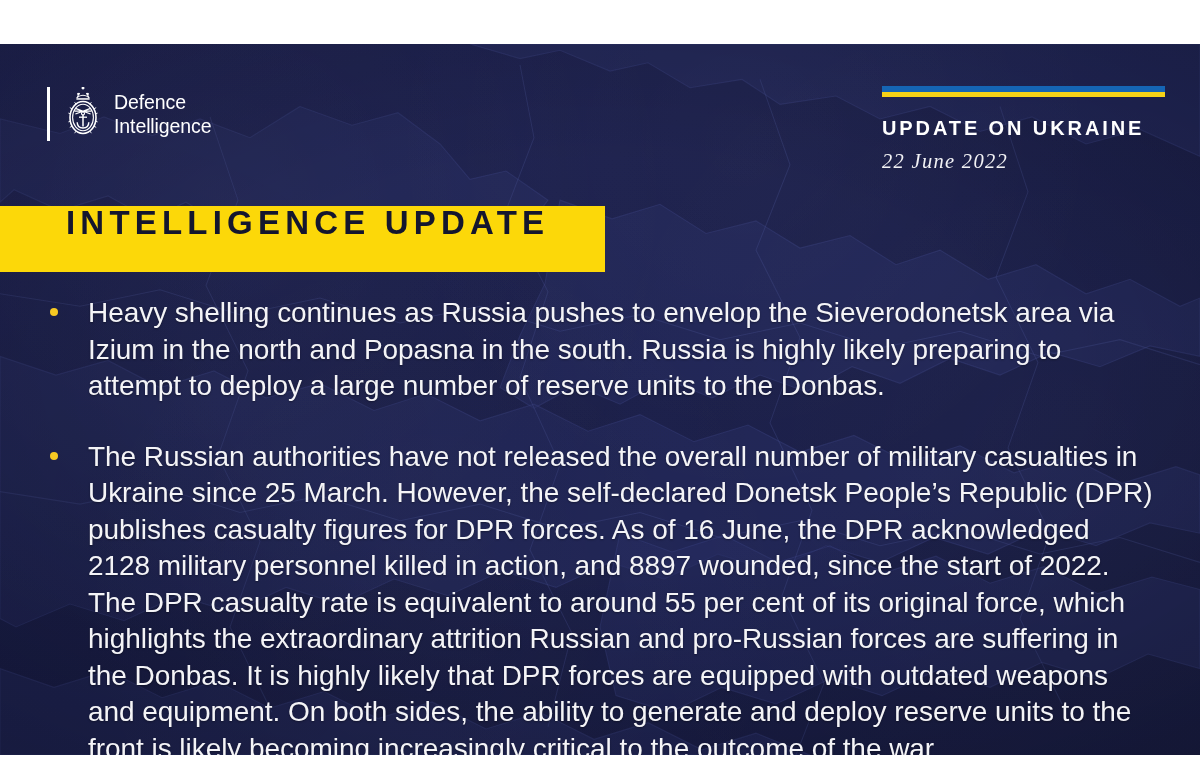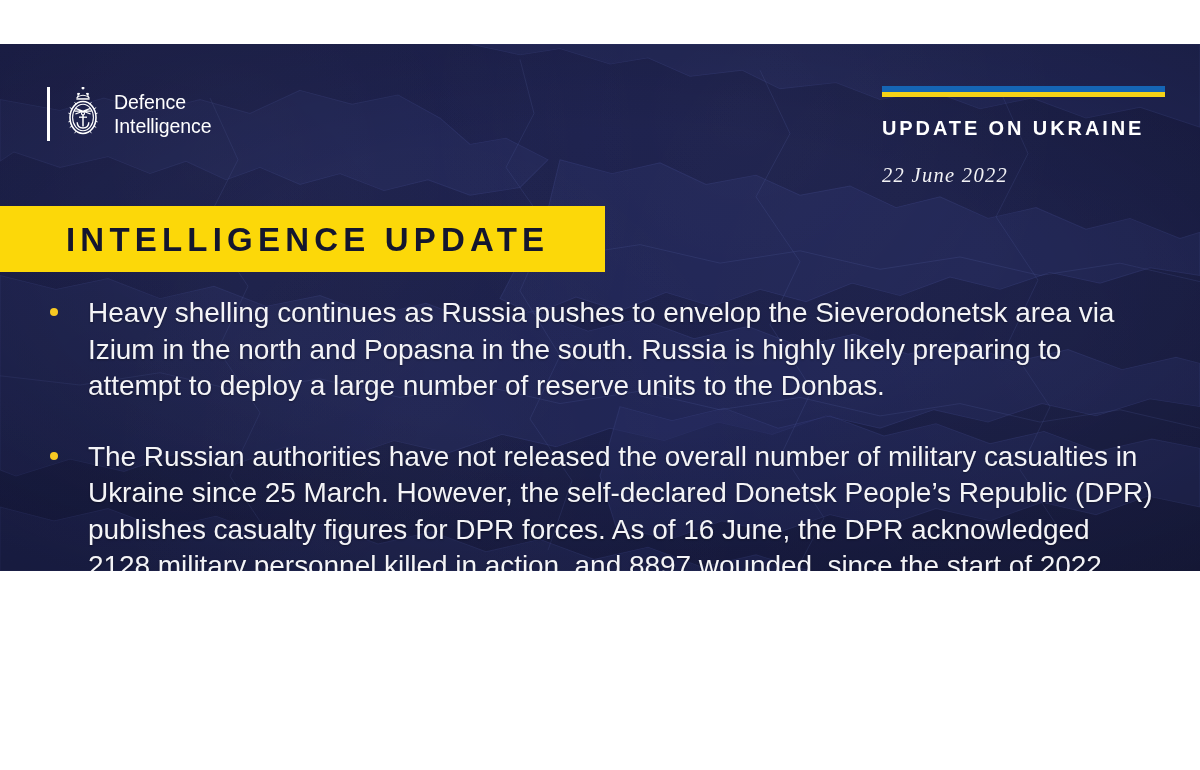--- a/index.html
+++ b/index.html
@@ -20,21 +20,21 @@
     height: 770px;
     background: #ffffff;
   }
 
   
   .card {
     position: absolute;
     left: 0;
     top: 44px;
     width: 1200px;
-    height: 527px;
+    height: 711px;
     background: #1b1f4b;
     overflow: hidden;
   }
 
   
   .map-bg {
     position: absolute;
     inset: 0;
     pointer-events: none;
   }
@@ -110,41 +110,40 @@
 
   .tr-title {
     color: #ffffff;
     font-size: 20px;
     font-weight: 700;
     letter-spacing: 2.9px;
     line-height: 24px;
     white-space: nowrap;
   }
   .tr-date {
-    margin-top: 23px;
+    margin-top: 9px;
     margin-right: 103px;
     color: #f2f2f5;
     font-family: "Liberation Serif", serif;
     font-style: italic;
     font-size: 20.5px;
     letter-spacing: 1.3px;
     line-height: 24px;
     white-space: nowrap;
   }
 
   
   .banner {
     position: absolute;
     left: 0;
     top: 162px;          
     width: 605px;
     height: 66px;
     background: #fcd809;
     display: flex;
-    align-items: center;
   }
   .banner-text {
     margin-left: 66px;
     color: #14162e;
     font-size: 33px;
     font-weight: 700;
     letter-spacing: 5.2px;
     line-height: 1;
     white-space: nowrap;
   }

